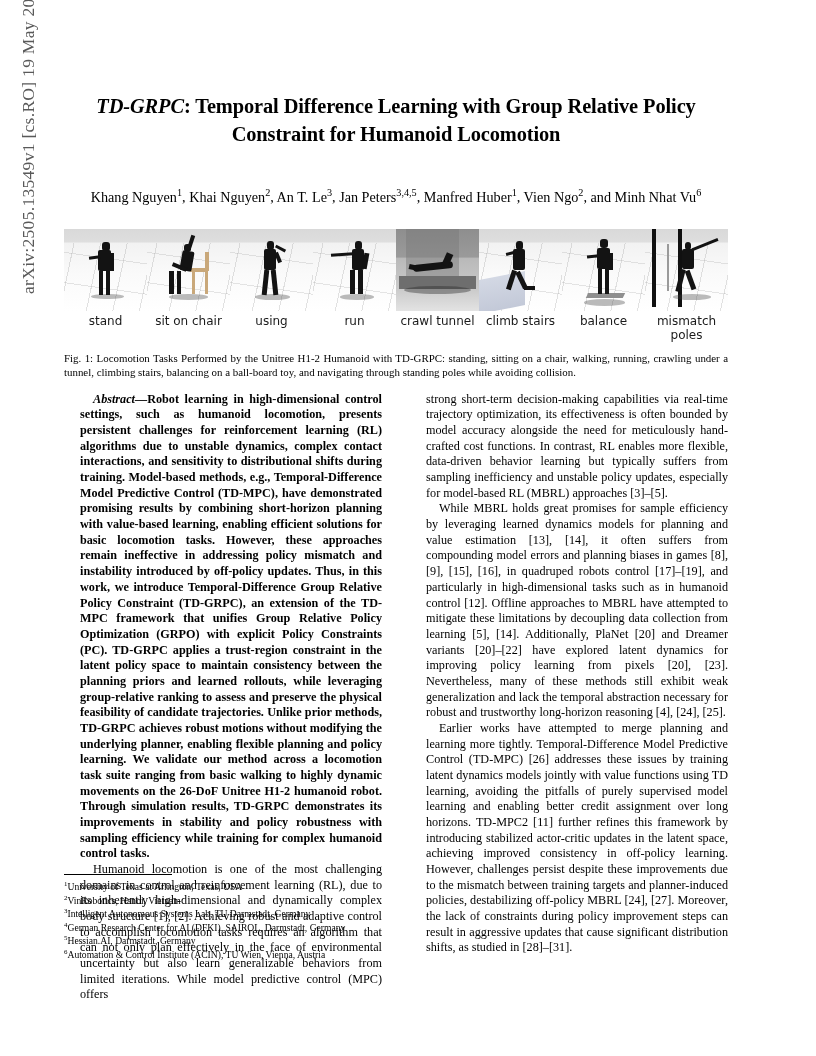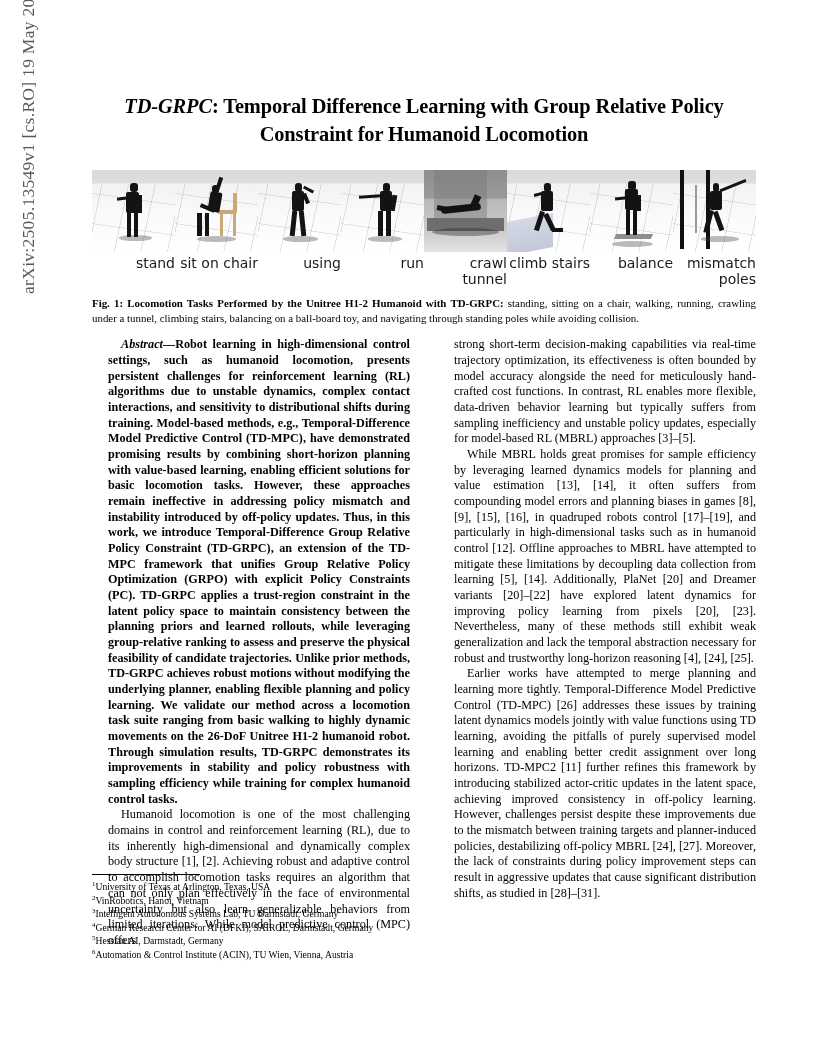--- a/index.html
+++ b/index.html
@@ -27,21 +27,21 @@
     font-family: "Liberation Serif", serif;
     font-size: 17.5px;
     letter-spacing: 0.3px;
     color: #595959;
     white-space: nowrap;
   }
 
   
   #page {
     position: absolute;
-    left: 92px;
+    left: 64px;
     top: 0;
     width: 664px;
     height: 769px;
   }
 
   
   #title {
     margin: 0;
     padding-top: 92px;
     text-align: center;
@@ -118,32 +118,32 @@
   .pole { position:absolute; background:#101010; }
   .board { position:absolute; background:#8f8f8f; }
 
   #figure-labels {
     display: flex;
     width: 664px;
     margin-top: 3px;
   }
   #figure-labels div {
     flex: 1 1 0;
-    text-align: right;
+    text-align: center;
     font-family: "DejaVu Sans", "Liberation Sans", sans-serif;
-    font-size: 14px;
+    font-size: 12px;
     color: #1a1a1a;
   }
   #figure-caption {
     margin-top: 9px;
     font-size: 10.9px;
     line-height: 1.33;
     text-align: justify;
   }
-  #figure-caption .cap-bold { font-weight: bold; }
+  #figure-caption .cap-bold { font-weight: normal; }
 
   
   #columns {
     display: flex;
     margin-top: 12px;
     width: 664px;
   }
   .col {
     width: 318px;
     font-size: 12.2px;
@@ -197,20 +197,23 @@
 <body>
 
 <div id="arxiv-stamp">arXiv:2505.13549v1  [cs.RO]  19 May 2025</div>
 
 <div id="page">
 
   <h1 id="title">
     <span class="it">TD-GRPC</span><span>: Temporal Difference Learning with Group Relative Policy Constraint for Humanoid Locomotion</span>
   </h1>
 
+  <div id="authors">
+    Khang Nguyen<sup>1</sup>, Khai Nguyen<sup>2</sup>, An T. Le<sup>3</sup>, Jan Peters<sup>3,4,5</sup>, Manfred Huber<sup>1</sup>, Vien Ngo<sup>2</sup>, and Minh Nhat Vu<sup>6</sup>
+  </div>
 
   <div id="figure">
     <div id="figure-strip">
 
       <div class="panel">
         <div class="scene floor-light">
             <div class="gridlines"></div>
           <div class="shadow" style="left:32%;top:79%;width:40%;height:7%"></div>
           <div class="robot" style="left:46%;top:16%;width:9%;height:11%;border-radius:3px"></div>
           <div class="robot" style="left:41%;top:26%;width:16%;height:26%;border-radius:2px"></div>

